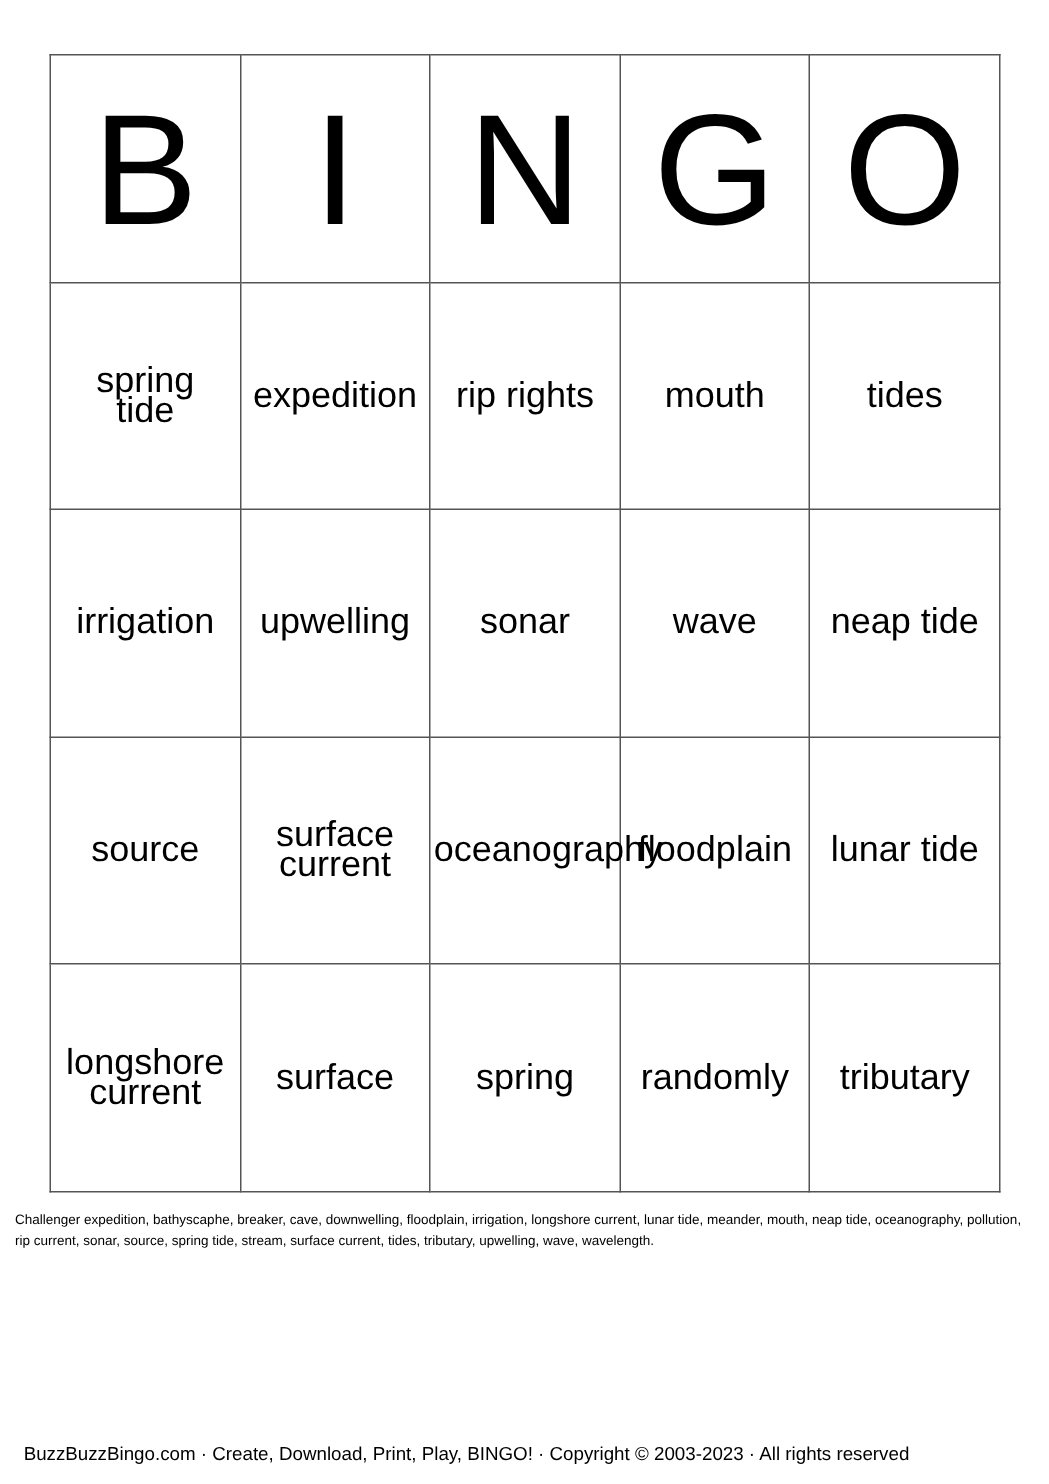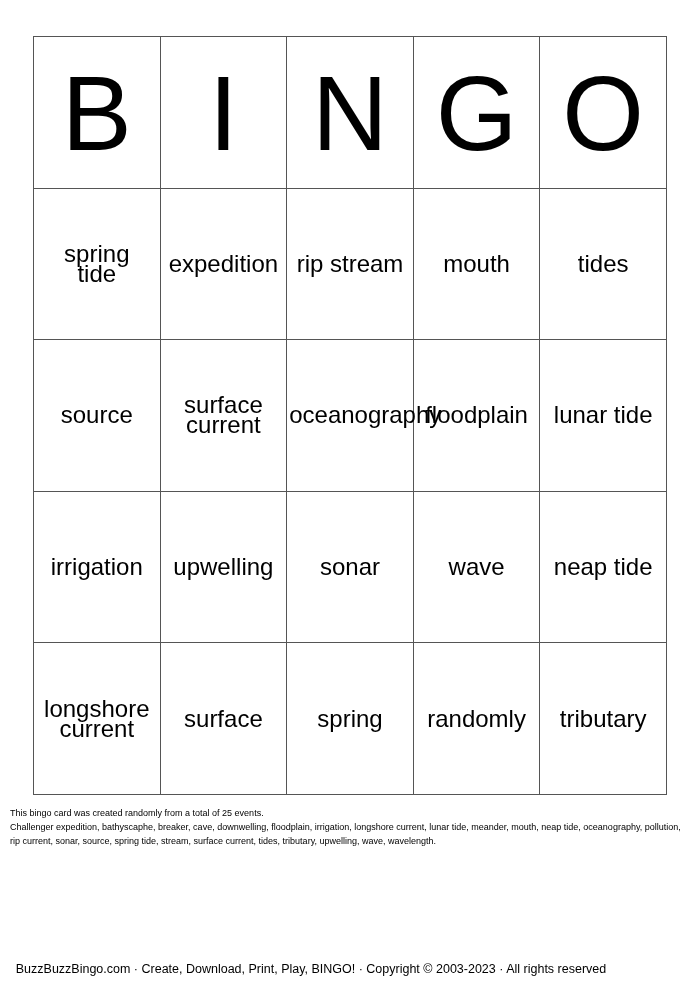--- a/index.html
+++ b/index.html
@@ -69,46 +69,45 @@
       <tr>
     <td class="header">B</td>
     <td class="header">I</td>
     <td class="header">N</td>
     <td class="header">G</td>
     <td class="header">O</td>
   </tr>
   <tr>
     <td class="cell">spring<br>tide</td>
     <td class="cell">expedition</td>
-    <td class="cell">rip stream</td>
+    <td class="cell">rip rights</td>
     <td class="cell">mouth</td>
     <td class="cell">tides</td>
+  </tr>
+  <tr>
+    <td class="cell">irrigation</td>
+    <td class="cell">upwelling</td>
+    <td class="cell">sonar</td>
+    <td class="cell">wave</td>
+    <td class="cell">neap tide</td>
   </tr>
   <tr>
     <td class="cell">source</td>
     <td class="cell">surface<br>current</td>
     <td class="cell">oceanography</td>
     <td class="cell">floodplain</td>
     <td class="cell">lunar tide</td>
-  </tr>
-  <tr>
-    <td class="cell">irrigation</td>
-    <td class="cell">upwelling</td>
-    <td class="cell">sonar</td>
-    <td class="cell">wave</td>
-    <td class="cell">neap tide</td>
   </tr>
   <tr>
     <td class="cell">longshore<br>current</td>
     <td class="cell">surface</td>
     <td class="cell">spring</td>
     <td class="cell">randomly</td>
     <td class="cell">tributary</td>
   </tr>
 </tbody>
   </table>
 
 <div class="note">
-  <div>This bingo card was created randomly from a total of 25 events.</div>
   <div>Challenger expedition, bathyscaphe, breaker, cave, downwelling, floodplain, irrigation, longshore current, lunar tide, meander, mouth, neap tide, oceanography, pollution, rip current, sonar, source, spring tide, stream, surface current, tides, tributary, upwelling, wave, wavelength.</div>
 </div>
 
 <div class="footer">BuzzBuzzBingo.com · Create, Download, Print, Play, BINGO! · Copyright © 2003-2023 · All rights reserved</div>
 
 </body></html>

